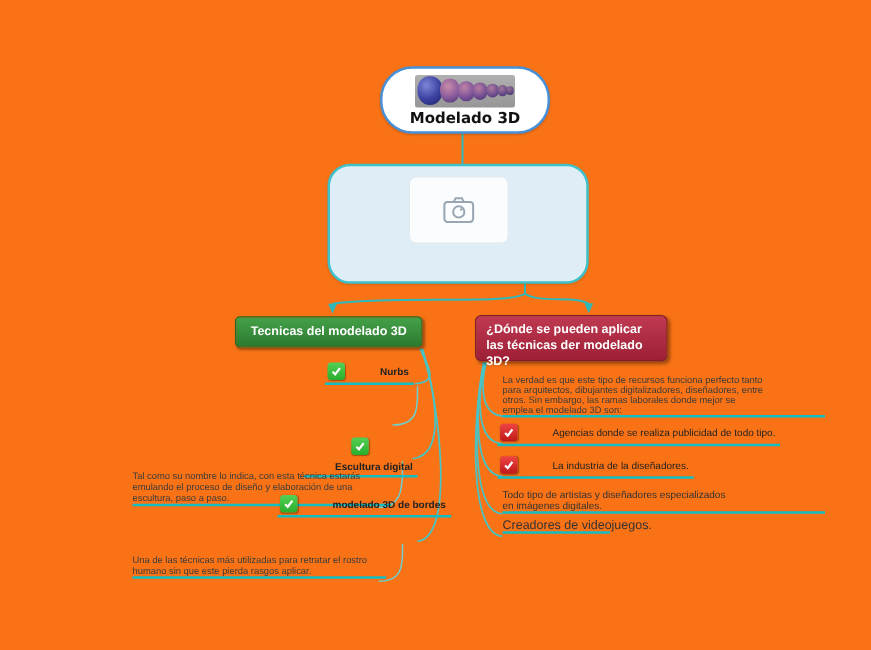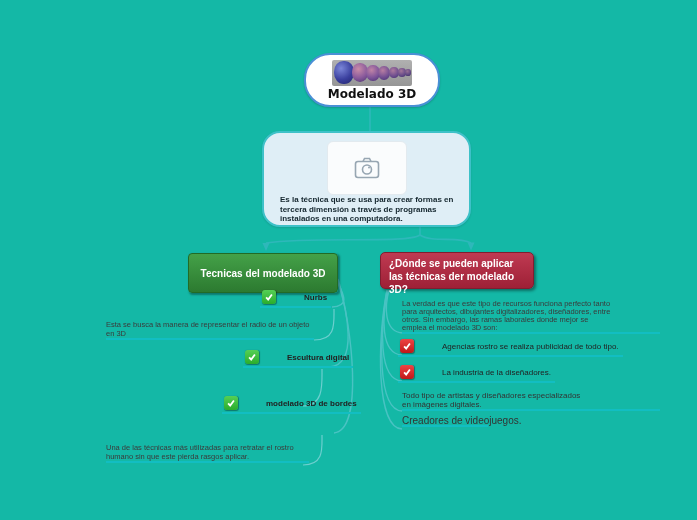--- a/index.html
+++ b/index.html
@@ -1,17 +1,17 @@
 <!DOCTYPE html>
 <html><head>
 <meta charset="utf-8">
 <style>
   html,body{margin:0;padding:0;background:#fff;}
   #canvas{
-    position:relative;width:697px;height:520px;background:#14b8a6;overflow:hidden;
+    position:relative;width:697px;height:520px;background:#f97316;overflow:hidden;
     font-family:"Liberation Sans",sans-serif;
     text-decoration:underline;
   }
   #connectors{position:absolute;left:0;top:0;pointer-events:none;}
 
   
   .root-node{
     position:absolute;left:304px;top:53px;width:132px;height:50px;
     background:#fff;border:2px solid #4a90d6;border-radius:26px;
     box-shadow:0 1px 2px rgba(0,0,0,.18);
@@ -46,21 +46,21 @@
     position:absolute;left:16px;top:62px;width:190px;
     font-size:8px;font-weight:bold;color:#14262e;line-height:9.5px;
   }
 
   
   .branch-node{
     position:absolute;border-radius:4px;color:#fff;font-weight:bold;font-size:10px;
     box-sizing:border-box;
   }
   .branch-node.green{
-    left:188px;top:253px;width:150px;height:40px;
+    left:188px;top:253px;width:150px;height:25px;
     background:linear-gradient(#44a148,#2c7a30);border:1px solid #226b26;
     box-shadow:1.5px 1.5px 2px rgba(0,0,0,.35);
     display:flex;align-items:center;justify-content:center;
   }
   .branch-node.red{
     left:380px;top:252px;width:154px;height:37px;
     background:linear-gradient(#bf3a52,#9e2036);border:1px solid #801d2f;
     box-shadow:2px 2px 3px rgba(0,0,0,.4);
     padding:4px 8px;line-height:13px;border-radius:5px;
   }
@@ -135,68 +135,67 @@
 
   <div class="intro-node">
     <div class="photo-frame">
       <svg width="26" height="22" viewBox="0 0 26 22" fill="none" stroke="#97a6b2" stroke-width="1.6">
         <rect x="1.5" y="4.5" width="23" height="16" rx="2.5"></rect>
         <path d="M9 4.5 L10.5 1.5 H15.5 L17 4.5"></path>
         <circle cx="13" cy="12.5" r="4.5"></circle>
         <circle cx="15" cy="10.5" r="1" fill="#97a6b2" stroke="none"></circle>
       </svg>
     </div>
-    <div class="intro-text">Es la técnica que se usa para crear formas en tercera dimensión a través de programas instalados en una computadora.</div>
   </div>
 
   <div class="branch-node green">
     <span>Tecnicas del modelado 3D</span>
   </div>
   <div class="branch-node red">
     <span>¿Dónde se pueden aplicar las técnicas der modelado 3D?</span>
   </div>
 
   <div class="check-item" style="left:260px;top:290px;">
     <span class="cb green">
       <svg width="10" height="10" viewBox="0 0 12 12">
           <path d="M2.5 6.5 L5 9 L9.5 3" stroke="#fff" stroke-width="2.2" fill="none"></path>
         </svg>
     </span>
     <span class="lbl">Nurbs</span>
   </div>
-  <div class="desc" style="left:106px;top:320px;width:208px;">Esta se busca la manera de representar el radio de un objeto en 3D</div>
-
-  <div class="check-item" style="left:243px;top:350px;">
+
+  <div class="check-item" style="left:243px;top:350px;flex-direction:column;">
     <span class="cb green">
       <svg width="10" height="10" viewBox="0 0 12 12">
           <path d="M2.5 6.5 L5 9 L9.5 3" stroke="#fff" stroke-width="2.2" fill="none"></path>
         </svg>
     </span>
     <span class="lbl">Escultura digital</span>
   </div>
+  <div class="desc" style="left:106px;top:376px;width:207px;">Tal como su nombre lo indica, con esta técnica estarás emulando el proceso de diseño y elaboración de una escultura, paso a paso.</div>
 
   <div class="check-item" style="left:222px;top:396px;">
     <span class="cb green">
       <svg width="10" height="10" viewBox="0 0 12 12">
           <path d="M2.5 6.5 L5 9 L9.5 3" stroke="#fff" stroke-width="2.2" fill="none"></path>
         </svg>
     </span>
     <span class="lbl">modelado 3D de bordes</span>
   </div>
   <div class="desc" style="left:106px;top:443px;width:203px;">Una de las técnicas más utilizadas para retratar el rostro humano sin que este pierda rasgos aplicar.</div>
 
   <div class="desc intro-p" style="left:402px;top:300px;width:258px;padding-right:46px;">La verdad es que este tipo de recursos funciona perfecto tanto para arquitectos, dibujantes digitalizadores, diseñadores, entre otros. Sin embargo, las ramas laborales donde mejor se emplea el modelado 3D son:</div>
 
   <div class="check-item" style="left:398px;top:339px;">
     <span class="cb red">
       <svg width="10" height="10" viewBox="0 0 12 12">
           <path d="M2.5 6.5 L5 9 L9.5 3" stroke="#fff" stroke-width="2.2" fill="none"></path>
         </svg>
     </span>
-    <span class="lbl reg">Agencias rostro se realiza publicidad de todo tipo.</span>
+    <span class="lbl reg">Agencias donde se realiza publicidad de todo tipo.</span>
   </div>
 
   <div class="check-item" style="left:398px;top:365px;">
     <span class="cb red">
       <svg width="10" height="10" viewBox="0 0 12 12">
           <path d="M2.5 6.5 L5 9 L9.5 3" stroke="#fff" stroke-width="2.2" fill="none"></path>
         </svg>
     </span>
     <span class="lbl reg">La industria de la diseñadores.</span>
   </div>

